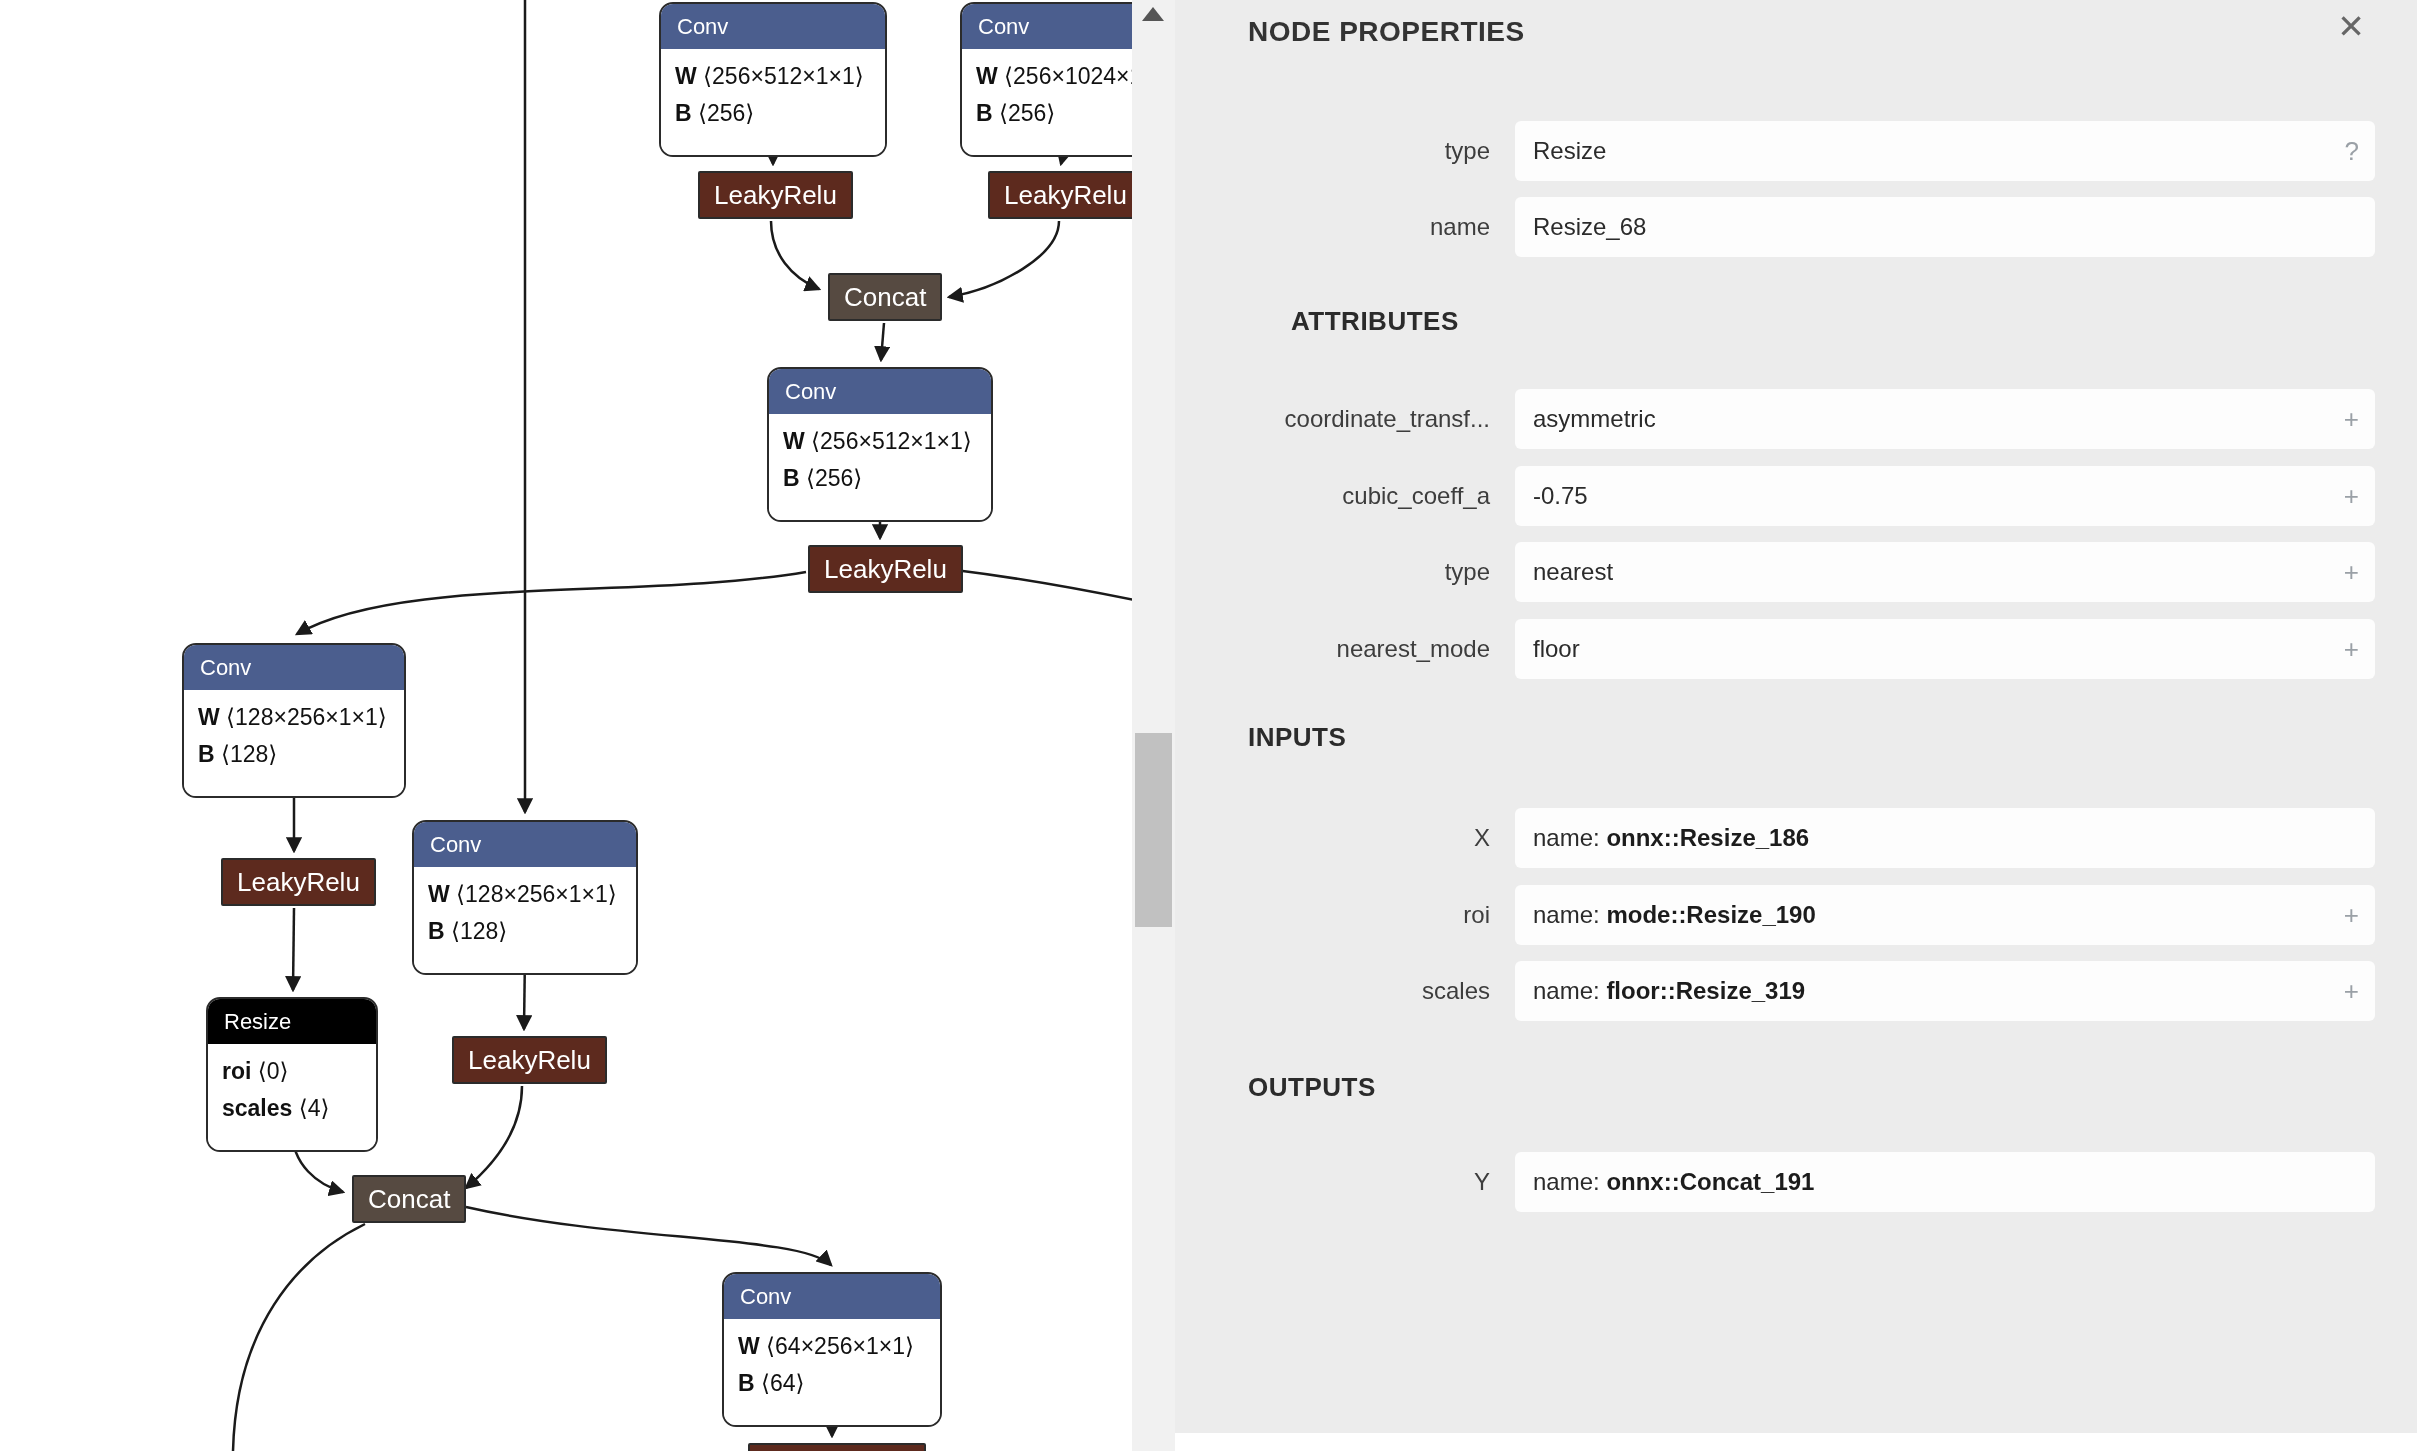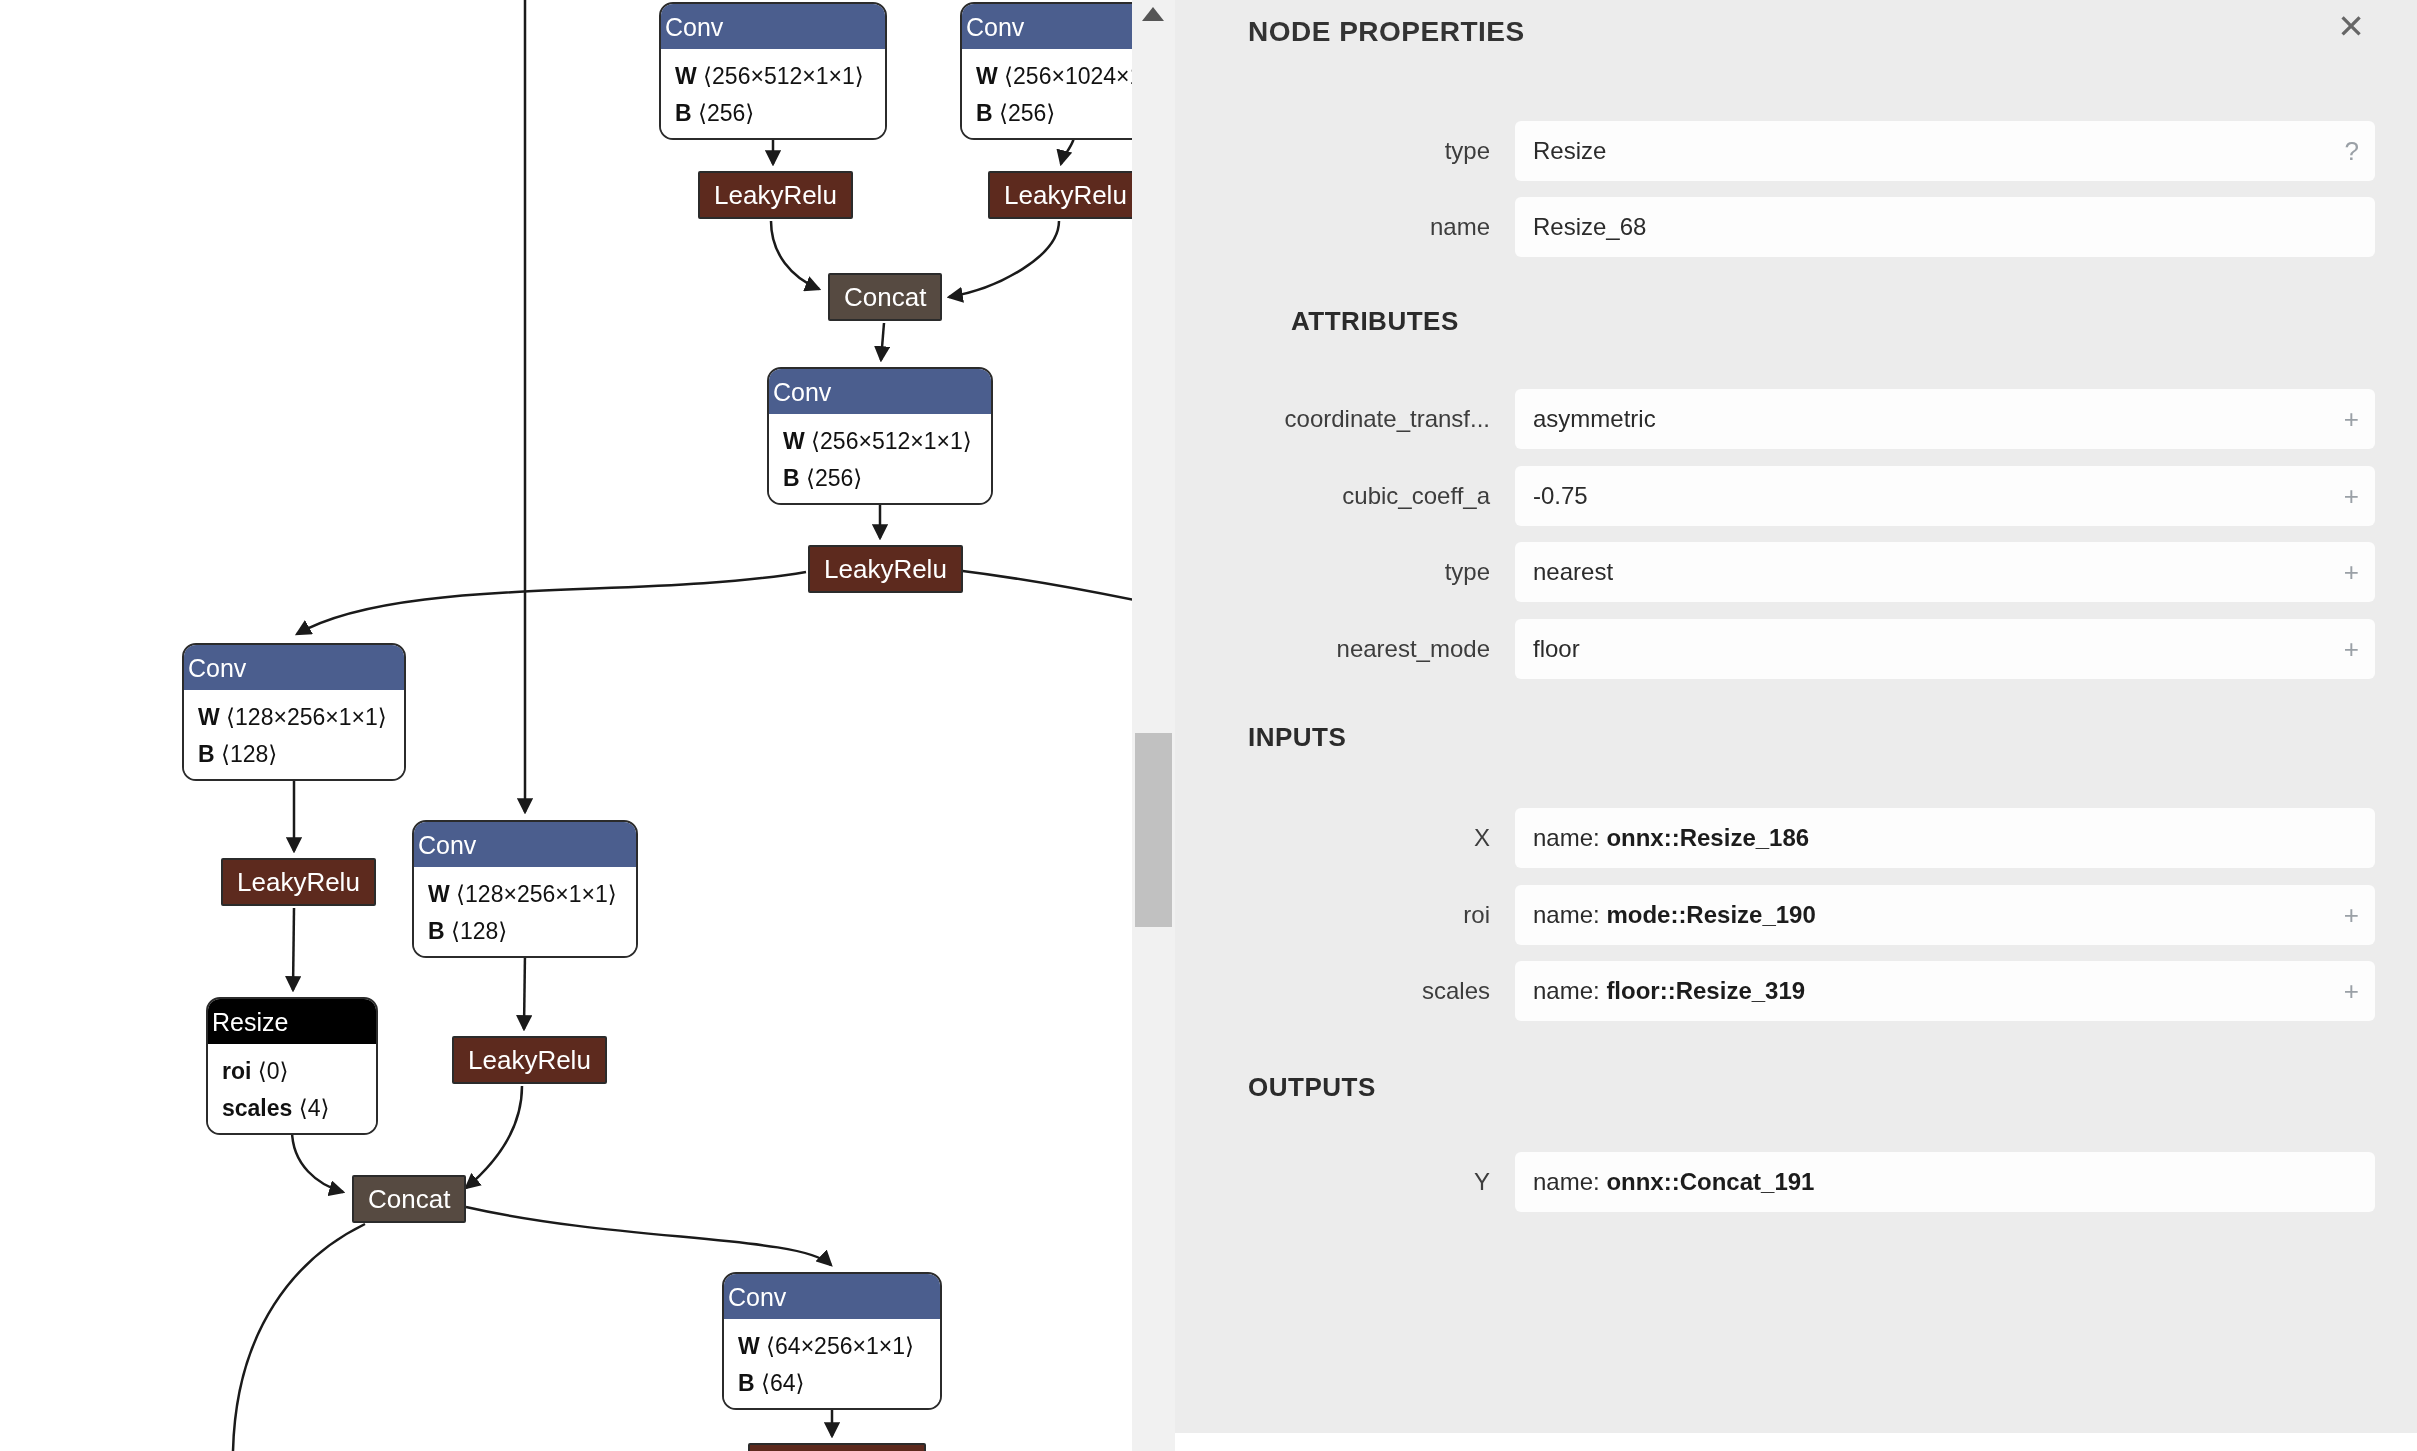--- a/index.html
+++ b/index.html
@@ -4,22 +4,22 @@
 <style>
   html,body{margin:0;padding:0}
   #screen{position:relative;width:2417px;height:1451px;background:#fff;overflow:hidden;
           font-family:"Liberation Sans",sans-serif;}
 
   
   #graph{position:absolute;left:0;top:0;width:1132px;height:1451px;overflow:hidden;background:#fff}
   #edges{position:absolute;left:0;top:0}
   .node{position:absolute;border:2px solid #2b2b2b;border-radius:14px;background:#fff;
         overflow:hidden;box-sizing:border-box}
-  .node-header{height:45px;line-height:46px;color:#fff;font-size:25px;padding-left:4px;font-weight:500}
-  .node-body{padding:9px 14px 6px;font-size:23px;color:#111;line-height:37px;background:#fff;white-space:nowrap}
+  .node-header{height:45px;line-height:46px;color:#fff;font-size:22px;padding-left:16px;font-weight:500}
+  .node-body{padding:9px 14px 23px;font-size:23px;color:#111;line-height:37px;background:#fff;white-space:nowrap}
   .node-body b{font-weight:bold}
   .pill{position:absolute;height:48px;line-height:44px;border:2px solid #2b2b2b;border-radius:2px;
         color:#fff;font-size:26px;text-align:center;box-sizing:border-box;white-space:nowrap}
 
   
   #vscroll{position:absolute;left:1132px;top:0;width:43px;height:1451px;background:#f1f1f1}
   #vthumb{position:absolute;left:3px;top:733px;width:37px;height:194px;background:#c1c1c1}
   #vup{position:absolute;left:10px;top:7px;width:0;height:0;
        border-left:11px solid transparent;border-right:11px solid transparent;
        border-bottom:14px solid #555}

